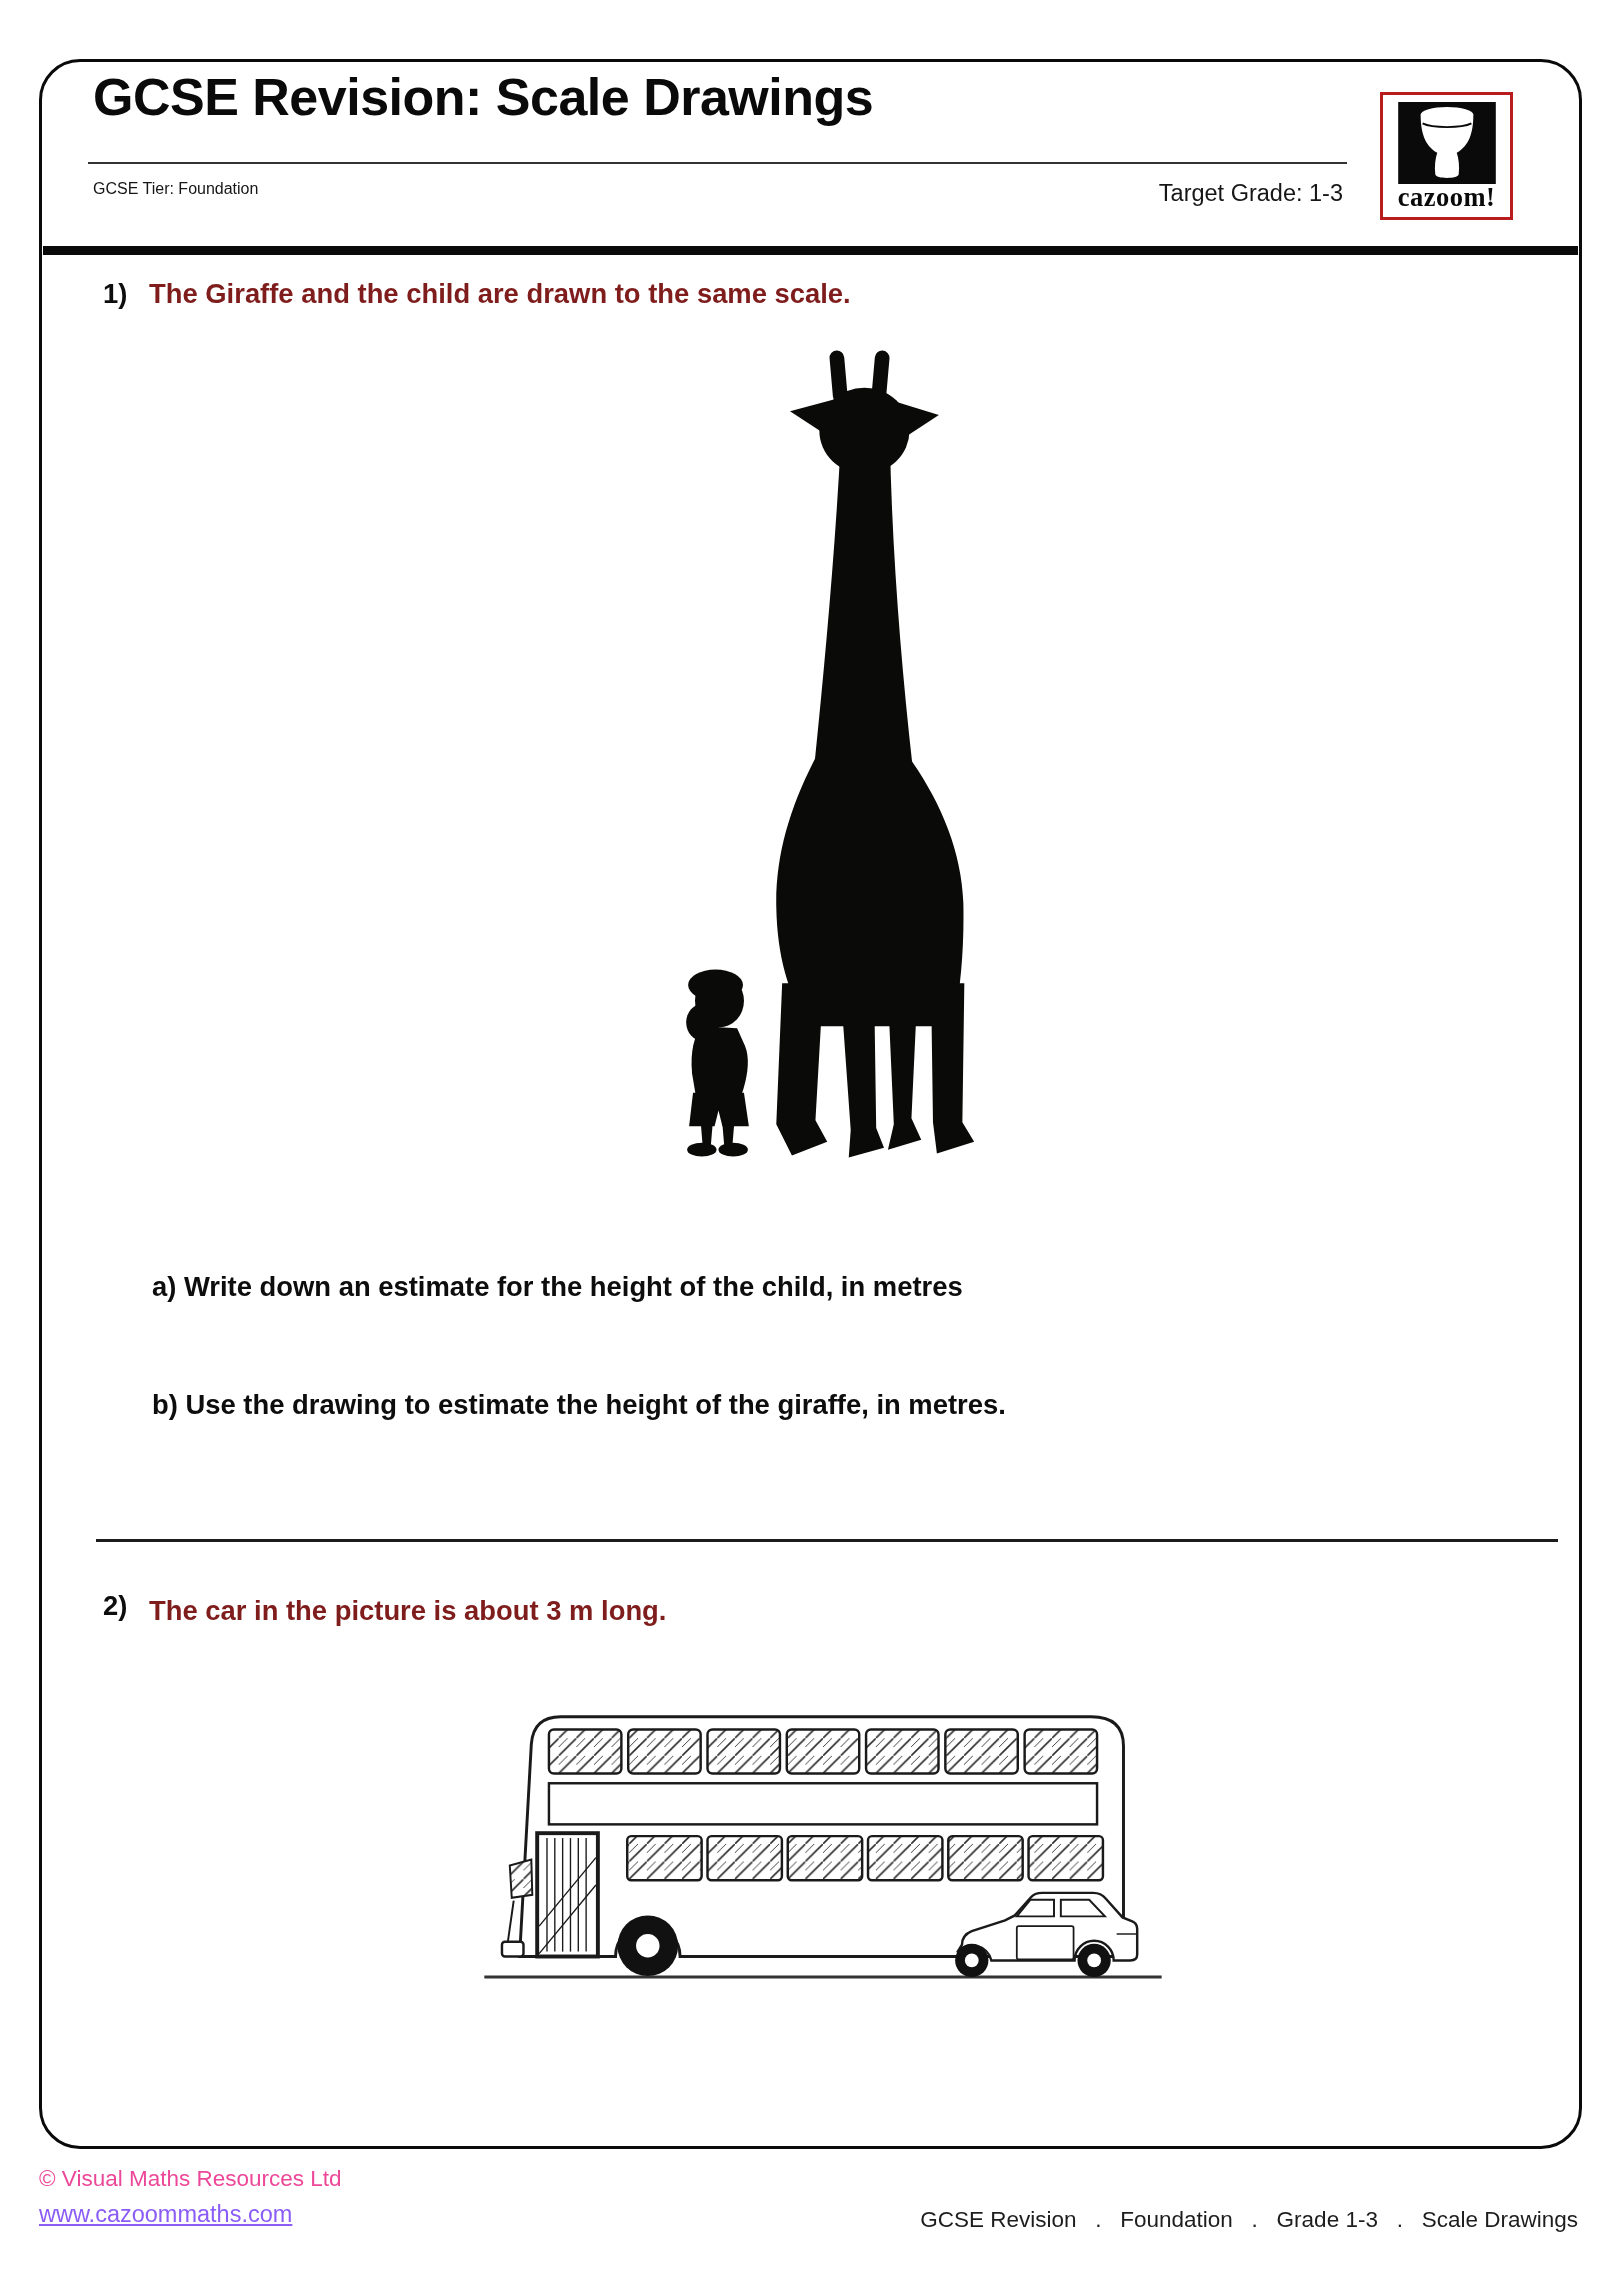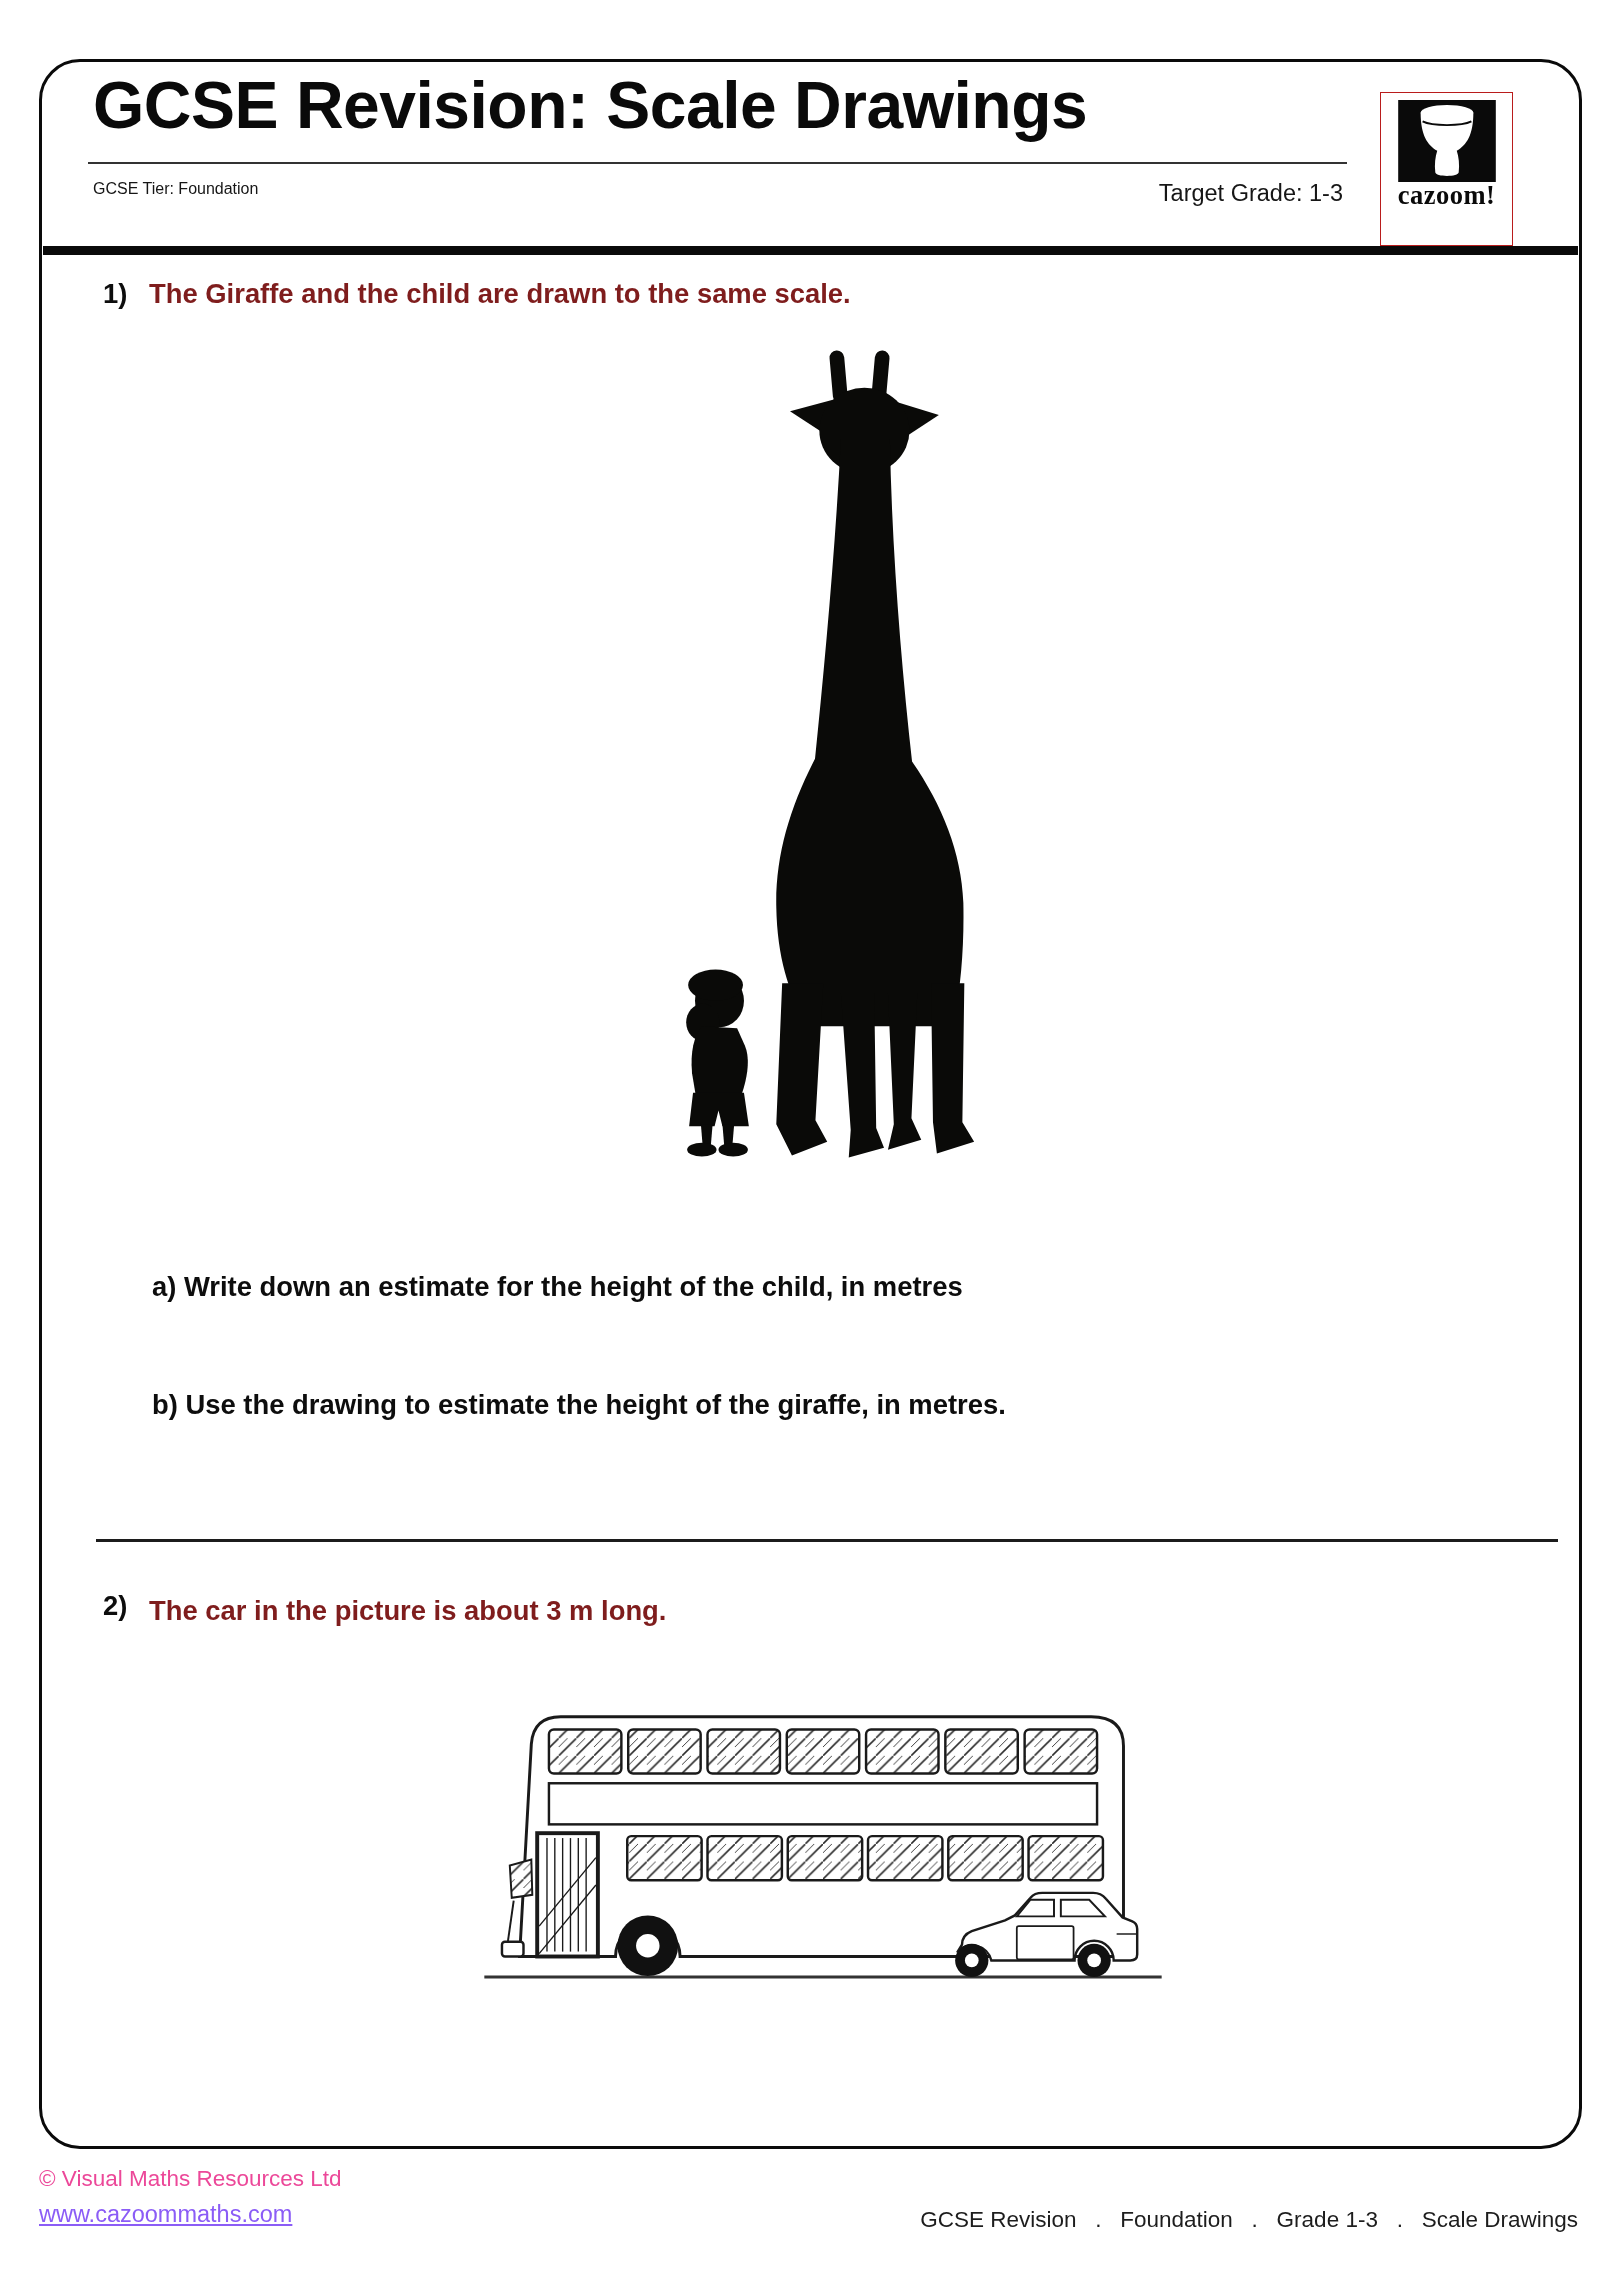--- a/index.html
+++ b/index.html
@@ -13,30 +13,30 @@
   }
   .abs { position:absolute; }
 
   .frame {
     left:39px; top:59px; width:1543px; height:2090px;
     border:3.9px solid #0a0a0a; border-radius:41px;
     background:#fff;
   }
   .page-title {
     left:93px; top:67px;
-    font-size:66px; font-weight:bold; letter-spacing:-0.5px;
+    font-size:52px; font-weight:bold; letter-spacing:-0.5px;
     color:#0a0a0a;
   }
   .title-rule { left:88px; top:162px; width:1259px; height:2px; background:#333; }
   .tier-label { left:93px; top:180px; font-size:16px; color:#161616; }
   .grade-label { top:180px; right:278px; font-size:23.5px; color:#161616; }
 
   .logo-box {
-    left:1380px; top:92px; width:133px; height:154px;
-    border:1px solid #b91c1c; background:#fff;
+    left:1380px; top:92px; width:133px; height:128px;
+    border:3px solid #b91c1c; background:#fff;
     display:flex; flex-direction:column; align-items:center;
   }
   .logo-drum { margin-top:6.9px; }
   .logo-word {
     font-family:"Liberation Serif","DejaVu Serif",serif;
     font-weight:bold; font-size:26.5px; color:#0a0a0a; line-height:27.4px;
     letter-spacing:0.5px;
   }
 
   .header-band { left:43px; top:246px; width:1535px; height:8.8px; background:#0a0a0a; }

